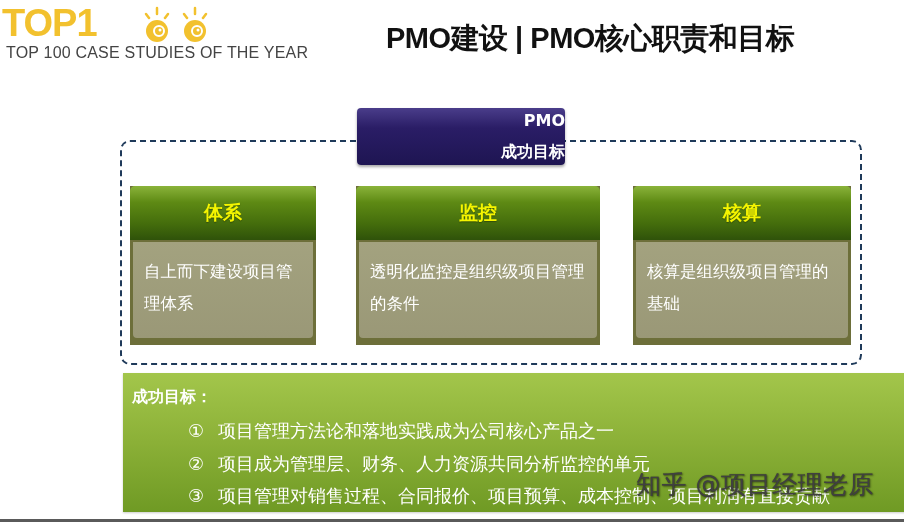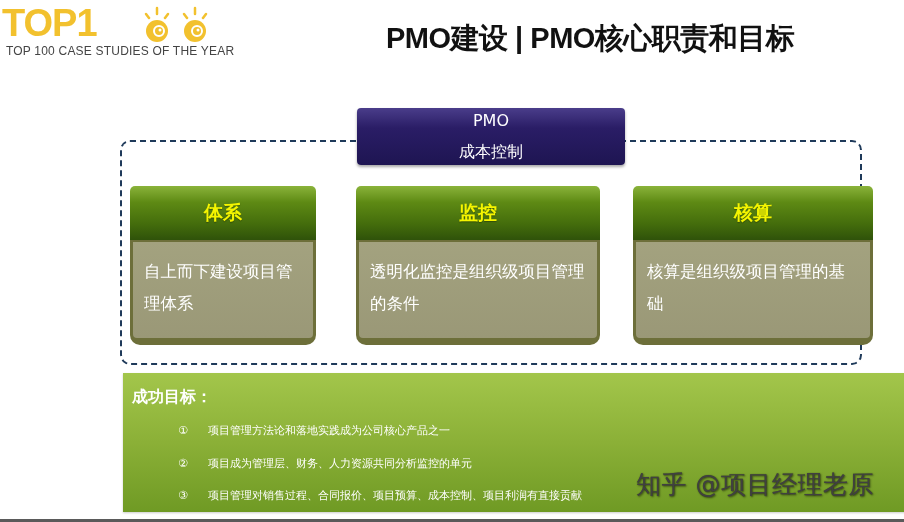--- a/index.html
+++ b/index.html
@@ -2,42 +2,42 @@
 <html><head>
   <meta charset="utf-8">
   <style>
     * { margin: 0; padding: 0; box-sizing: border-box; }
     html, body { width: 904px; height: 522px; overflow: hidden; background: #ffffff; }
     body { position: relative; font-family: "DejaVu Sans", "Liberation Sans", sans-serif; }
 
     .logo { position: absolute; left: 2px; top: 4px; width: 220px; height: 52px; }
     .logo-main { position: absolute; left: 0; top: 0; font-family: "Liberation Sans", sans-serif; font-weight: bold; font-size: 38px; line-height: 38px; color: #f2c12e; letter-spacing: -1px; }
     .logo-eyes { position: absolute; left: 136px; top: 2px; width: 78px; height: 38px; }
-    .logo-sub { position: absolute; left: 4px; top: 40px; font-family: "Liberation Sans", sans-serif; font-size: 12px; color: #444; letter-spacing: 0.2px; white-space: nowrap; text-align: center; }
+    .logo-sub { position: absolute; left: 4px; top: 40px; font-family: "Liberation Sans", sans-serif; font-size: 16px; color: #444; letter-spacing: 0.2px; white-space: nowrap; text-align: center; }
 
     .page-title { position: absolute; left: 386px; top: 18px; font-family: Liberation Sans, sans-serif; font-weight: bold; font-size: 29px; line-height: 40px; color: #111; white-space: nowrap; letter-spacing: -0.5px; }
 
     .dashed-frame { position: absolute; left: 120px; top: 140px; width: 742px; height: 225px; border: 2.5px dashed #1f3a5a; border-radius: 10px; }
 
-    .pmo-box { position: absolute; left: 357px; top: 108px; width: 268px; height: 57px; border-radius: 4px; background: linear-gradient(#4a3d8a 0%, #2a1d66 35%, #1e1552 100%); box-shadow: 0 2px 3px rgba(0,0,0,0.35); color: #fff; text-align: center; font-weight: normal; z-index: 2; }
+    .pmo-box { position: absolute; left: 357px; top: 108px; width: 208px; height: 57px; border-radius: 4px; background: linear-gradient(#4a3d8a 0%, #2a1d66 35%, #1e1552 100%); box-shadow: 0 2px 3px rgba(0,0,0,0.35); color: #fff; text-align: right; font-weight: bold; z-index: 2; }
     .pmo-line1 { position: absolute; left: 0; right: 0; top: 2px; font-size: 16px; line-height: 22px; }
     .pmo-line2 { position: absolute; left: 0; right: 0; top: 33px; font-size: 16px; line-height: 22px; }
 
-    .card { position: absolute; top: 186px; height: 159px; background: #6d6f3a; border-radius: 10px; }
+    .card { position: absolute; top: 186px; height: 159px; background: #6d6f3a; border-radius: 0; }
     .card-head { position: absolute; left: 0; right: 0; top: 0; height: 54px; border-radius: 5px 5px 0 0; background: linear-gradient(#8ab33a 0%, #5e8a14 30%, #446d0c 70%, #2f520a 100%); display: flex; align-items: center; justify-content: center; }
     .card-title { color: #f5f500; font-weight: bold; font-size: 19px; text-shadow: 0 1px 1px rgba(0,0,0,0.3); }
     .card-body { position: absolute; left: 3px; right: 3px; top: 56px; bottom: 7px; background: linear-gradient(#a3a27f 0%, #9a9877 100%); border-radius: 0 0 4px 4px; color: #fff; font-size: 16.5px; line-height: 32px; padding: 14px 10px 8px 11px; }
 
     .card-1 { left: 130px; width: 186px; }
     .card-2 { left: 356px; width: 244px; }
-    .card-3 { left: 633px; width: 240px; }
+    .card-3 { left: 633px; width: 218px; }
 
     .goals { position: absolute; left: 123px; top: 373px; width: 836px; height: 139px; background: linear-gradient(#a3c64b 0%, #8bb037 50%, #6f9a24 100%); box-shadow: 0 1px 2px rgba(0,0,0,0.2); color: #fff; }
     .goals-title { position: absolute; left: 9px; top: 12px; font-weight: bold; font-size: 16px; line-height: 24px; }
-    .goal-item { position: absolute; left: 55px; font-size: 11px; line-height: 26px; white-space: nowrap; }
+    .goal-item { position: absolute; left: 65px; font-size: 18px; line-height: 26px; white-space: nowrap; }
     .goal-num { display: inline-block; width: 30px; }
     .goal-1 { top: 45px; }
     .goal-2 { top: 78px; }
     .goal-3 { top: 110px; }
 
     .watermark { position: absolute; left: 636px; top: 470px; font-size: 25px; line-height: 30px; color: #404040; text-shadow: 1px 1px 2px rgba(0,0,0,0.55), 0 0 1px rgba(0,0,0,0.4); white-space: nowrap; z-index: 5; letter-spacing: 0.5px; }
 
     .bottom-rule { position: absolute; left: 0; top: 519px; width: 904px; height: 3px; background: #5a5a5a; }
   </style>
 </head>
@@ -63,21 +63,21 @@
   </svg>
   <div class="logo-sub">TOP 100 CASE STUDIES OF THE YEAR</div>
 </div>
 
 <div class="page-title">PMO建设 | PMO核心职责和目标</div>
 
 <div class="dashed-frame"></div>
 
 <div class="pmo-box">
   <div class="pmo-line1">PMO</div>
-  <div class="pmo-line2">成本控制</div>
+  <div class="pmo-line2">成功目标</div>
 </div>
 
 <div class="card card-1">
   <div class="card-head">
     <span class="card-title">体系</span>
   </div>
   <div class="card-body">自上而下建设项目管理体系</div>
 </div>
 
 <div class="card card-2">

